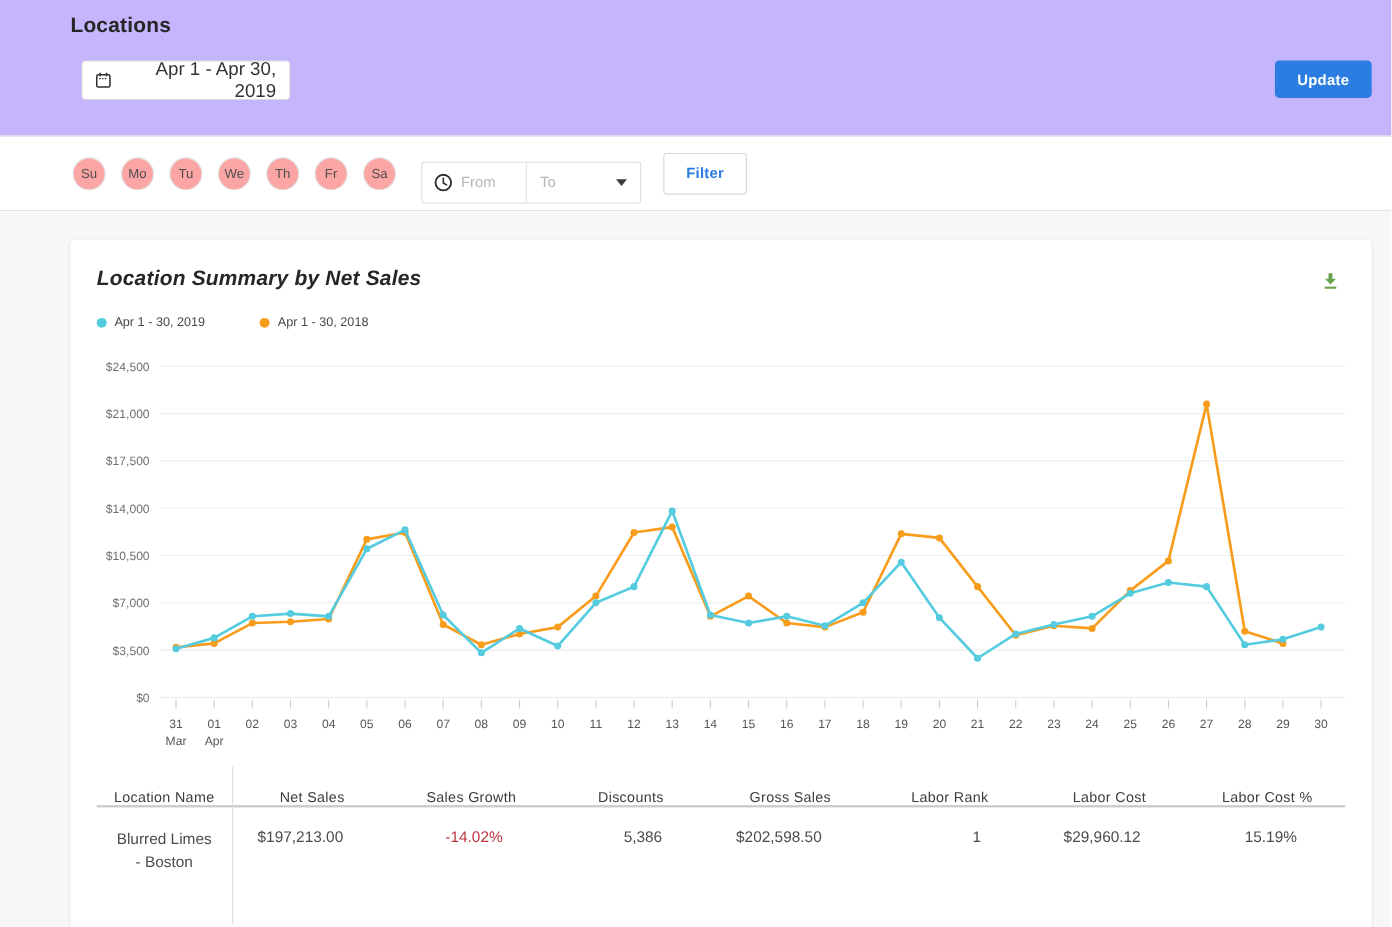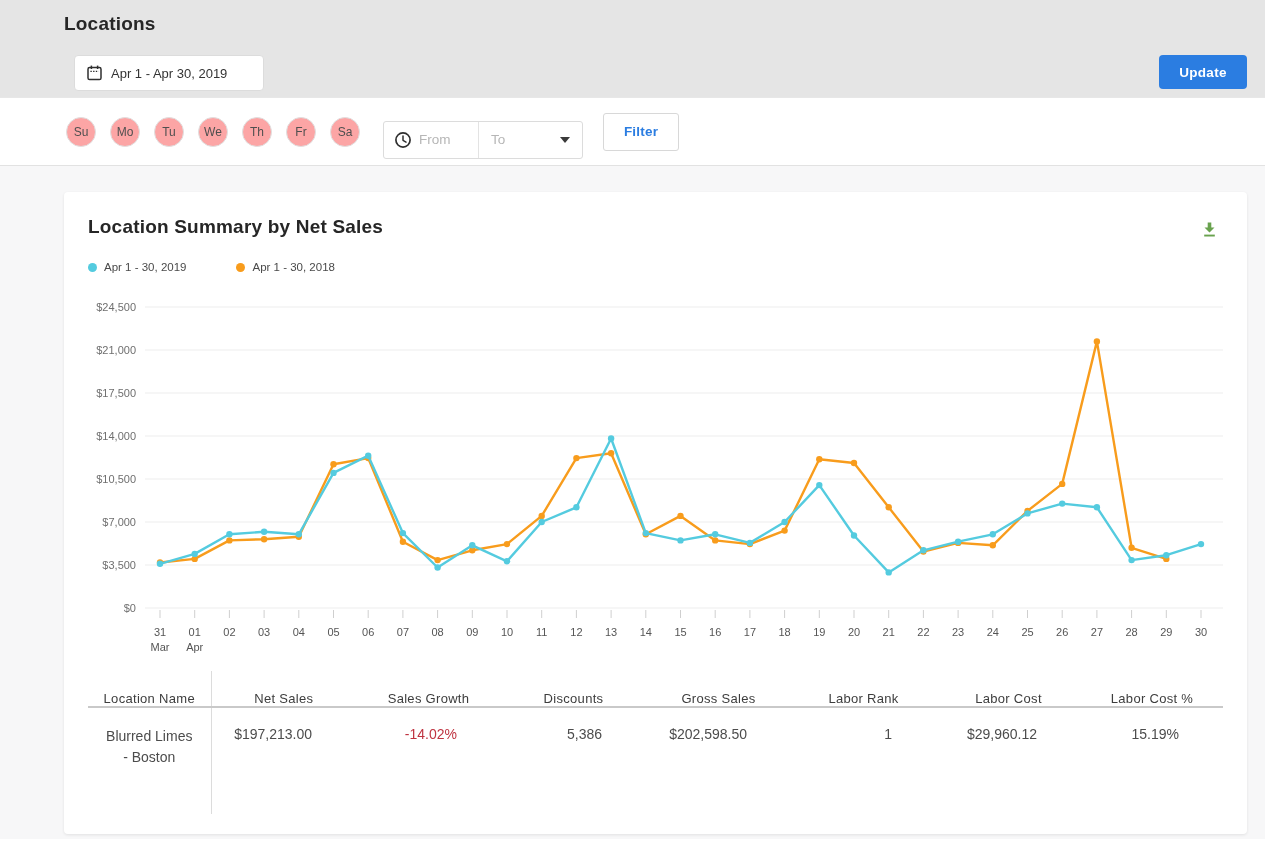--- a/index.html
+++ b/index.html
@@ -1,31 +1,31 @@
 <!DOCTYPE html>
 <html style="--accent-blue: #2b7de1; --neg-red: #bf3441; --dl-green: #69a24e;"><head>
 <meta charset="utf-8">
 <style>
   * { box-sizing: border-box; margin: 0; padding: 0; }
   html,body { width:1265px; height:843px; overflow:hidden; background:#fff;
     font-family:"Liberation Sans", sans-serif; color:#2d2d2d; }
 
   
-  .topbar { position:relative; height:98px; background:#e5e5e5; border-bottom:1px solid #e7e7e7; }
+  .topbar { position:relative; height:124px; background:#c4b5fd; border-bottom:1px solid #e7e7e7; }
   .topbar h1 { position:absolute; left:64px; top:13px; font-size:19px; font-weight:700; letter-spacing:.2px; color:#262626;}
   .controls { position:absolute; left:64px; right:18px; top:55px; display:flex; align-items:flex-start; }
   .select { width:180px; height:36px; border:1px solid #dcdcdc; border-radius:4px; background:#fff;
     display:flex; align-items:center; padding:0 12px; cursor:pointer; }
   .select .ph { font-size:13.5px; color:#b3b3b3; flex:1; }
   .caret { width:0; height:0; border-left:5px solid transparent; border-right:5px solid transparent;
     border-top:6px solid #3a3a3a; }
   .datepicker { margin-left:10px; width:190px; height:36px; border:1px solid #dcdcdc; border-radius:4px;
     background:#fff; display:flex; align-items:center; padding:0 12px; cursor:pointer; }
   .datepicker svg { margin-right:9px; }
-  .datepicker span { font-size:13px; color:#333; }
+  .datepicker span { font-size:17px; color:#333;text-align:right; }
   .update { margin-left:auto; width:88px; height:34px; border:none; border-radius:4px;
     background:var(--accent-blue,#2b7de1); color:#fff; font-size:13.5px; font-weight:700;
     font-family:inherit; letter-spacing:.3px; cursor:pointer; }
 
   
   .filterbar { height:68px; background:#fff; border-bottom:1px solid #e2e2e2;
     display:flex; align-items:center; padding-left:66px; }
   .chips { display:flex; gap:14px; }
   .chip { width:30px; height:30px; border-radius:50%; border:1px solid #e0e0e0; background:#fca5a5;
     font-size:12px; color:#4f4f4f; font-family:inherit; display:flex; align-items:center;
@@ -38,21 +38,21 @@
     padding:0 12px; cursor:pointer; }
   .tr-ph { font-size:13.5px; color:#b6b6b6; flex:1; }
   .filterbtn { margin-left:20px; width:76px; height:38px; background:#fff; border:1px solid #d8d8d8;
     border-radius:3px; color:var(--accent-blue,#2b7de1); font-weight:700; font-size:13.5px;
     font-family:inherit; letter-spacing:.2px; cursor:pointer; }
 
   
   .content { height:673px; background:#f7f7f8; padding-top:26px; }
   .card { margin-left:64px; width:1183px; height:642px; background:#fff; border-radius:4px;
     box-shadow:0 1px 3px rgba(0,0,0,.09); padding:0 24px; position:relative; }
-  .card-head { padding-top:22px; display:flex; justify-content:space-between; align-items:center; }
+  .card-head { padding-top:22px; display:flex; justify-content:space-between; align-items:flex-end;font-style:italic; }
   .card-head h2 { font-size:19px; font-weight:700; color:#262626; letter-spacing:.2px; }
   .dl { margin-top:6px; margin-right:4px; cursor:pointer; }
 
   .legend { margin-top:22px; display:flex; align-items:center; font-size:11.5px; color:#4a4a4a;gap:32px; }
   .legend-item { display:flex; align-items:center; margin-right:18px; }
   .legend-dot { width:9px; height:9px; border-radius:50%; margin-right:7px; display:inline-block; }
 
   #chart-svg { display:block; margin-top:14px; }
   .ax { font-size:11px; fill:#6f6f6f; font-family:"Liberation Sans",sans-serif; }
   .ax-x { fill:#555; }

